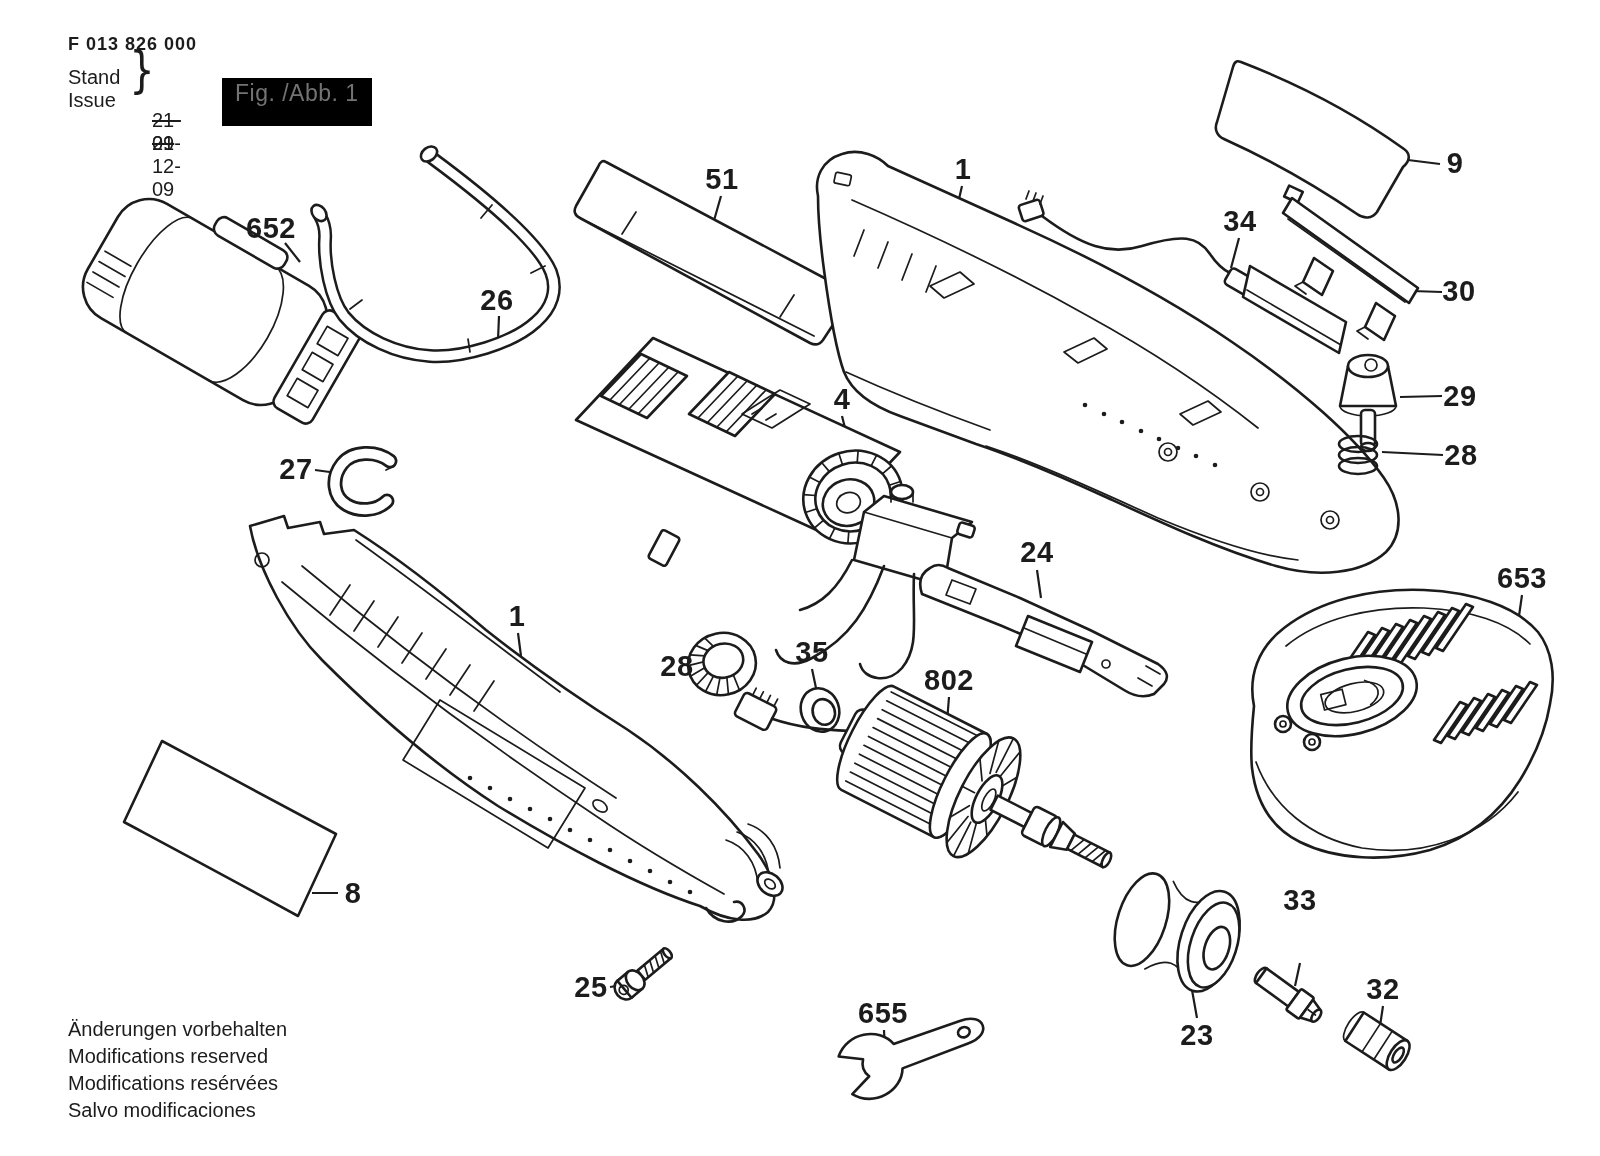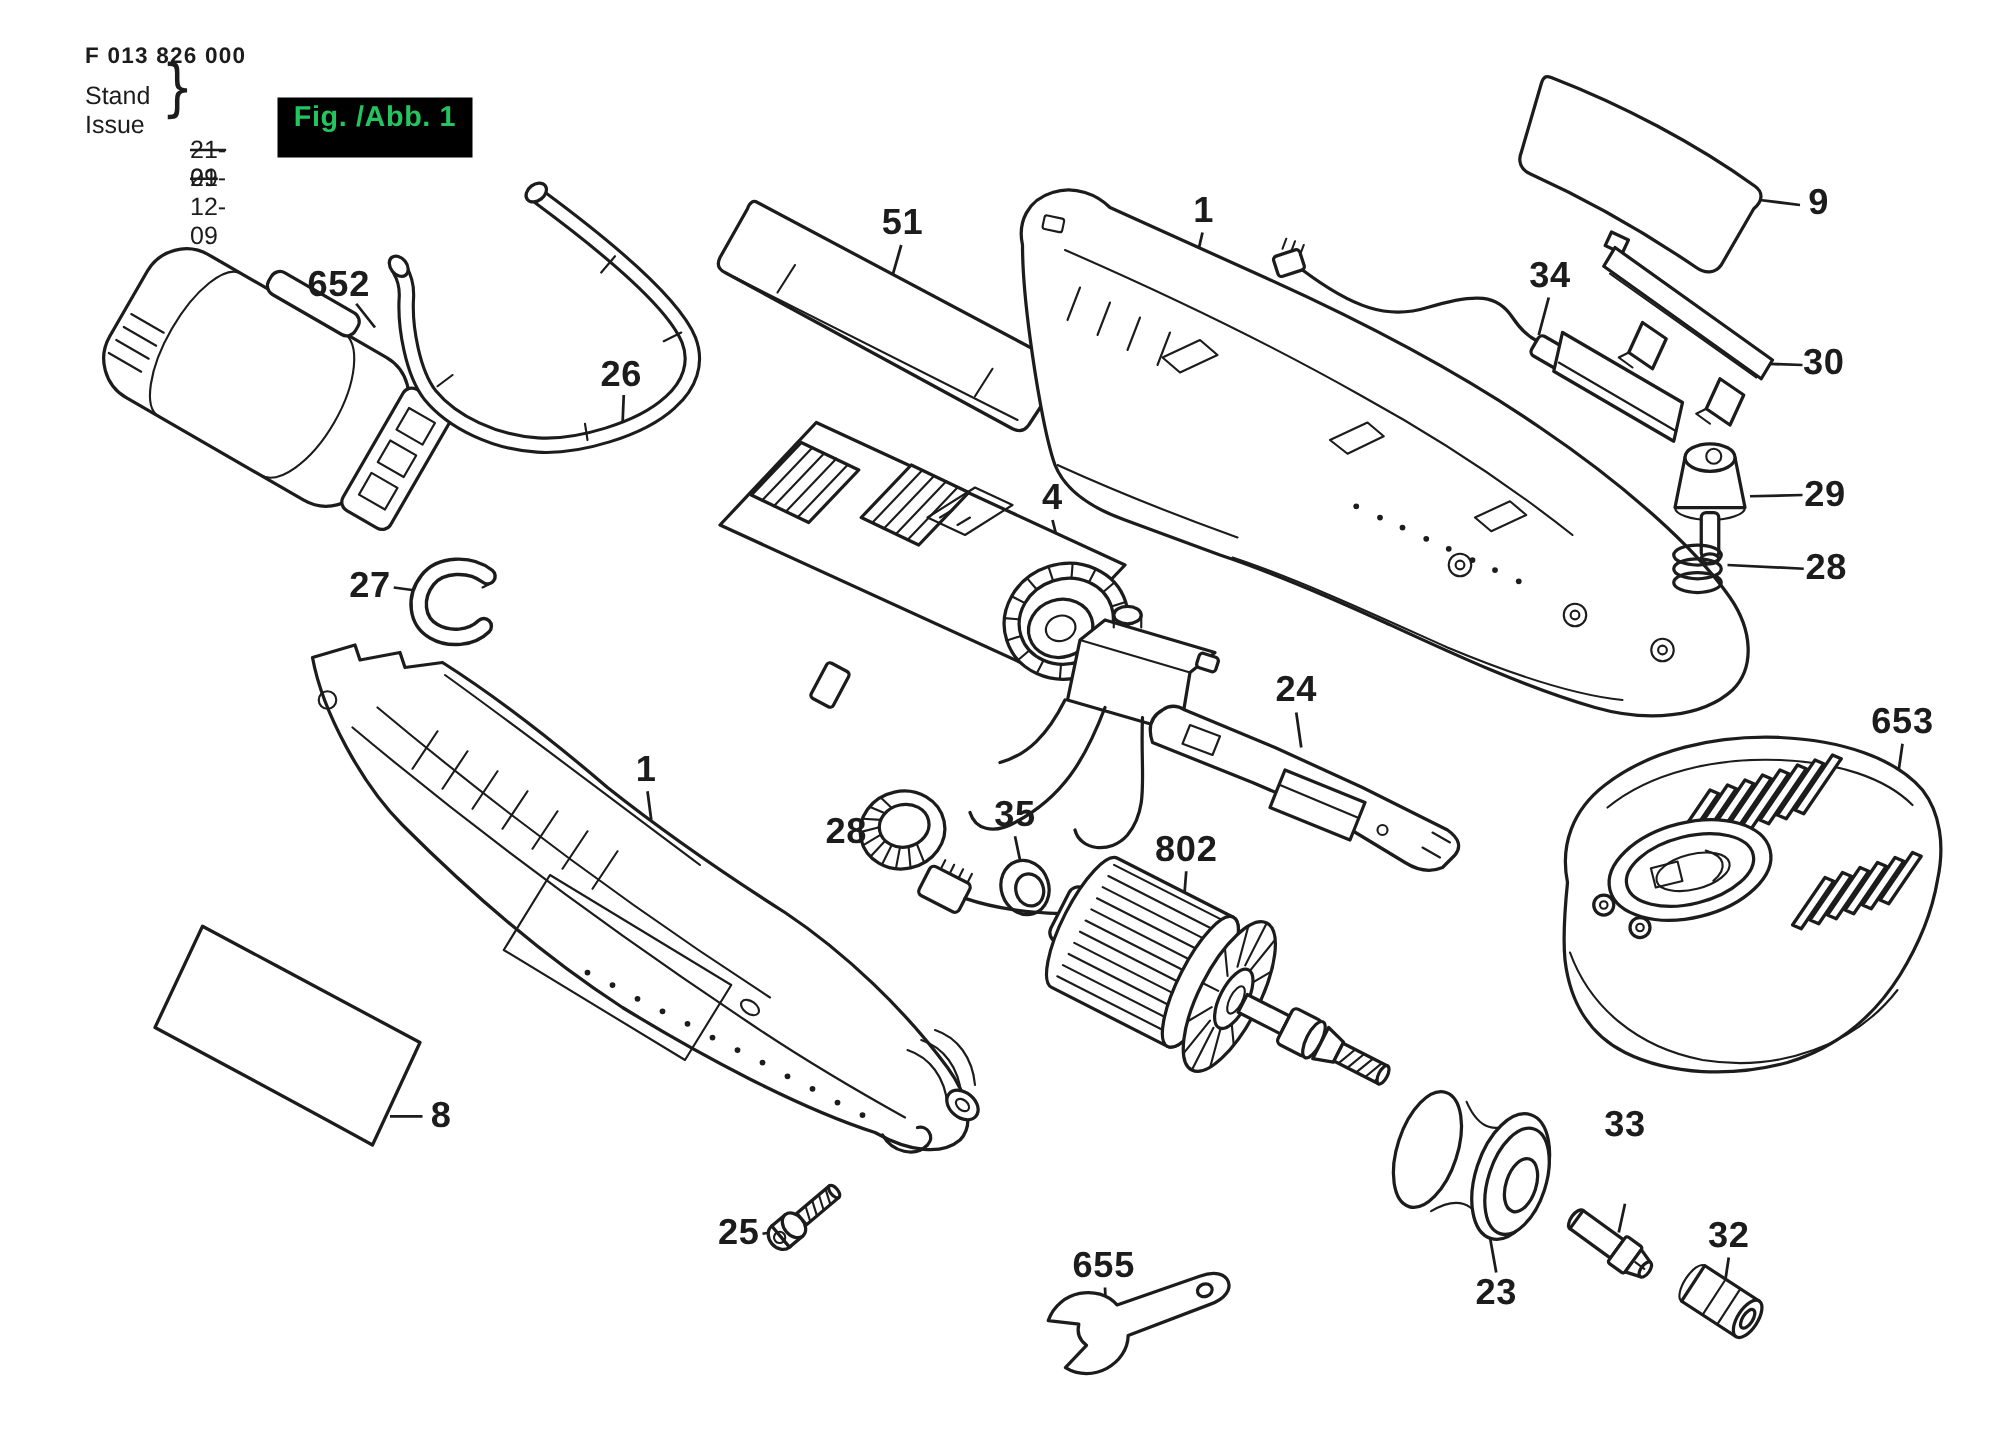--- a/index.html
+++ b/index.html
@@ -21,22 +21,22 @@
           letter-spacing:.5px;white-space:nowrap;}
   
   .doc-number{position:absolute;left:68px;top:34px;font-size:18px;font-weight:600;letter-spacing:1px;}
   .rev{position:absolute;left:68px;top:66px;font-size:20px;line-height:23px;}
   .rev .rows div{height:23px;}
   .brace{position:absolute;left:58px;top:-7px;font-size:50px;font-weight:400;
          font-family:"DejaVu Sans",sans-serif;transform:scaleX(.8);}
   .rev-values{position:absolute;left:84px;top:0;margin-top:43px;}
   .rev-values div{height:23px;}
   .struck{text-decoration:line-through;text-decoration-thickness:2px;}
-  .badge{position:absolute;left:222px;top:78px;height:48px;background:#000;color:#22c55e;
-         font-weight:bold;font-size:23px;line-height:30px;padding:0 13px;letter-spacing:.5px;}
+  .badge{position:absolute;left:222px;top:78px;height:48px;background:#000;color:#737373;
+         font-weight:normal;font-size:23px;line-height:30px;padding:0 13px;letter-spacing:.5px;}
   
   .footer{position:absolute;left:68px;top:1016px;font-size:20px;line-height:27px;}
 </style>
 </head>
 <body>
 
 <div class="page">
 
   <svg class="diagram" width="1600" height="1156" viewBox="0 0 1600 1156">
 
@@ -331,14 +331,20 @@
   <div class="plabel" style="left:677px;top:666px">28</div>
   <div class="plabel" style="left:812px;top:652px">35</div>
   <div class="plabel" style="left:949px;top:680px">802</div>
   <div class="plabel" style="left:353px;top:893px">8</div>
   <div class="plabel" style="left:591px;top:987px">25</div>
   <div class="plabel" style="left:883px;top:1013px">655</div>
   <div class="plabel" style="left:1197px;top:1035px">23</div>
   <div class="plabel" style="left:1300px;top:900px">33</div>
   <div class="plabel" style="left:1383px;top:989px">32</div>
 
+  <div class="footer">
+    <div>Änderungen vorbehalten</div>
+    <div>Modifications reserved</div>
+    <div>Modifications resérvées</div>
+    <div>Salvo modificaciones</div>
+  </div>
 
 </div>
 
 </body></html>

